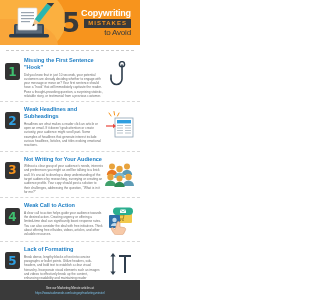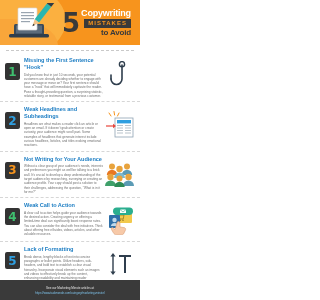--- a/index.html
+++ b/index.html
@@ -57,21 +57,21 @@
   .t-copy {
     font-size: 9px; font-weight: bold; color: #ffffff;
     line-height: 9px; letter-spacing: -0.2px;
   }
   .t-mist {
     font-size: 6px; font-weight: bold; color: #F7941D;
     background: #3A3A3A; letter-spacing: 1px;
     padding: 1px 4px; line-height: 7px;
   }
   .t-avoid {
-    font-size: 8px; font-weight: bold; color: #3A3A3A;
+    font-size: 8px; font-weight: normal; color: #3A3A3A;
     line-height: 8px; letter-spacing: -0.2px;
   }
 
   
   .dash-sep {
     height: 6px;
     border-bottom: 1px dashed #C9C9C9;
     margin: 0 6px;
   }
 

